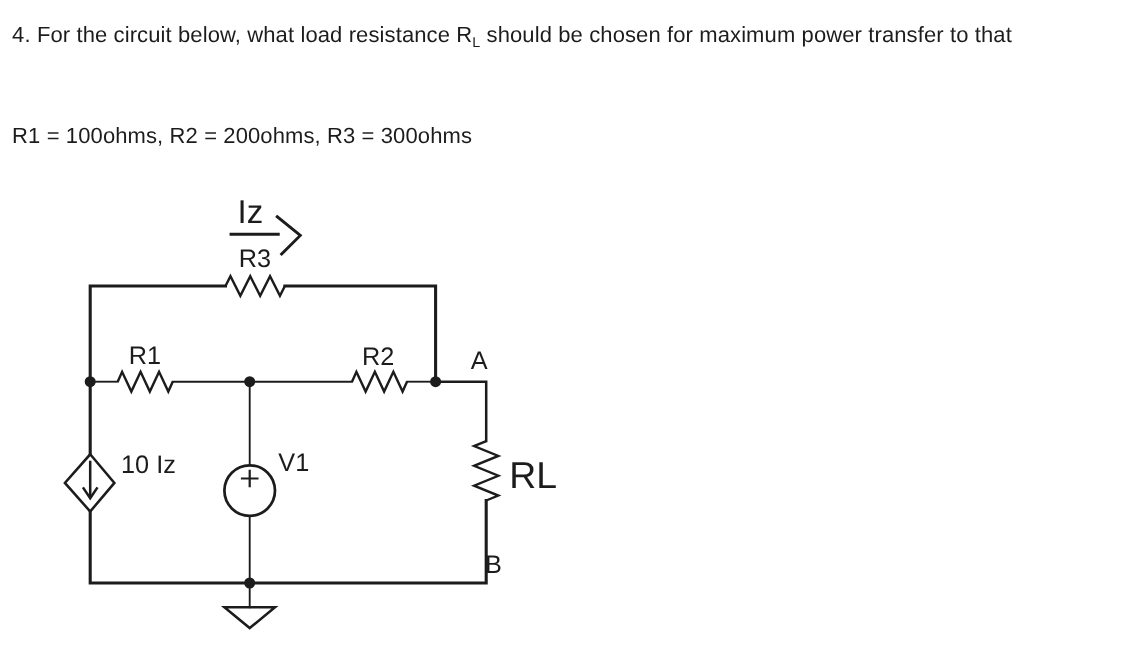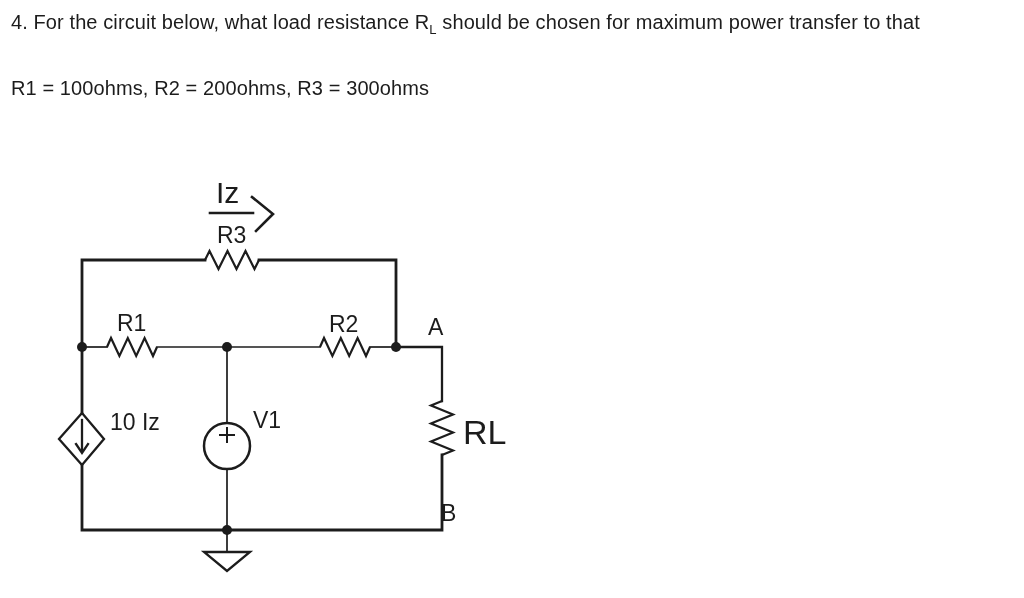--- a/index.html
+++ b/index.html
@@ -7,29 +7,29 @@
   html, body { width: 1024px; height: 598px; background: var(--bg); }
   body {
     position: relative;
     font-family: "Liberation Sans", sans-serif;
     color: var(--ink);
     overflow: hidden;
   }
   .problem {
     position: absolute;
     left: 11px;
-    top: 6px;
+    top: 16px;
     width: 1002px;
     font-size: 20px;
     line-height: 33px;
     letter-spacing: 0.1px;
     color: var(--ink);
   }
   .problem p { margin: 0; }
-  .line3 { position: absolute; left: 11px; top: 72px; font-size: 20px; line-height: 33px; letter-spacing: 0.1px; }
+  .line3 { position: absolute; left: 11px; top: 108px; font-size: 20px; line-height: 33px; letter-spacing: 0.1px; }
   sub.rl-sub { font-size: 13px; line-height: 0; }
   .circuit-svg { position: absolute; left: 0; top: 0; width: 1024px; height: 598px; }
   .wire  { stroke: var(--ink); fill: none; stroke-linecap: square; stroke-linejoin: miter; }
   .w-thick { stroke-width: 2.8; }
   .w-med   { stroke-width: 2.3; }
   .w-thin  { stroke-width: 1.7; }
   .res  { stroke: var(--ink); fill: none; stroke-width: 2.2; stroke-linejoin: miter; }
   .dot  { fill: var(--ink); stroke: none; }
   .lbl  { font-family: "Liberation Sans", sans-serif; font-size: 23px; fill: var(--ink); }
   .lbl-big { font-family: "Liberation Sans", sans-serif; font-size: 30px; fill: var(--ink); }

